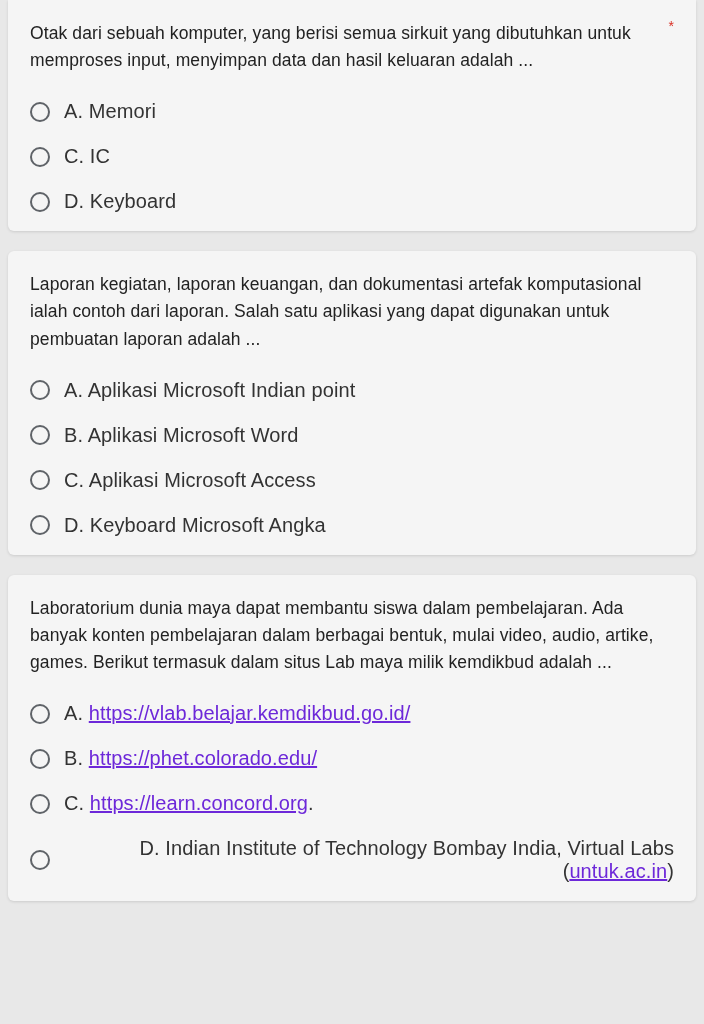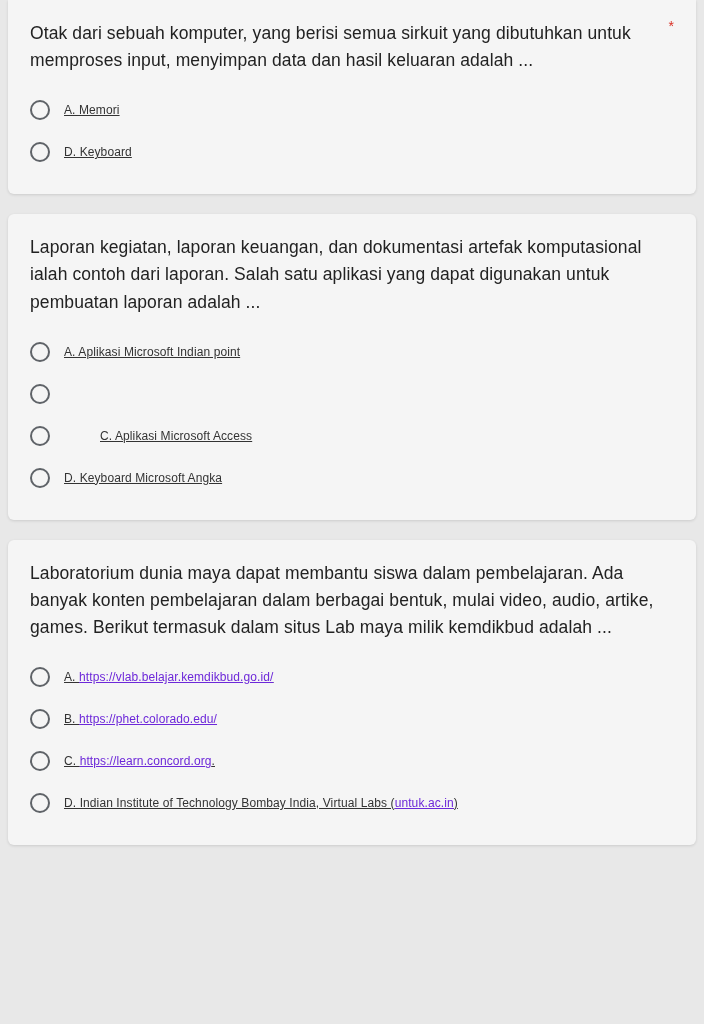--- a/index.html
+++ b/index.html
@@ -7,21 +7,21 @@
     width: 704px;
     height: 1024px;
     background: #e8e8e8;
     font-family: Arial, sans-serif;
     color: #2a2a2a;
     overflow: hidden;
   }
   .card {
     background: #f5f5f5;
     margin: 0 8px 20px 8px;
-    padding: 20px 22px 32px 22px;
+    padding: 20px 22px 18px 22px;
     border-radius: 6px;
     box-shadow: 0 1px 3px rgba(0,0,0,0.12);
   }
   .card.first { margin-top: 0; border-top-left-radius: 0; border-top-right-radius: 0; }
   .question-row { display: flex; align-items: flex-start; }
   .question-text {
     font-size: 17.5px;
     line-height: 1.55;
     color: #222;
     flex: 1;
@@ -33,40 +33,39 @@
     margin-left: 10px;
     margin-top: -2px;
   }
   .options { margin-top: 26px; }
   .option {
     display: flex;
     align-items: center;
     margin-bottom: 22px;
     cursor: pointer;
   }
-  .option:last-child { margin-bottom: 0; }
+  .option:last-child { margin-bottom: 0; text-align: right; }
   .radio {
     width: 20px;
     height: 20px;
     border: 2px solid #5f6368;
     border-radius: 50%;
     flex-shrink: 0;
     margin-right: 14px;
   }
   .option-label {
-    font-size: 12px;
+    font-size: 20px;
     color: #333;
     letter-spacing: 0.1px;
-    text-decoration: underline;
   }
   .option-label a {
     color: #6d28d9;
     text-decoration: underline;
   }
-  .with-cursor { position: relative; gap: 36px; }
+  .with-cursor { position: relative; }
   .cursor-pos {
     position: absolute;
     left: 238px;
     top: 22px;
     pointer-events: none;
   }
 </style>
 </head>
 <body>
 
@@ -75,36 +74,41 @@
     <div class="question-text">Otak dari sebuah komputer, yang berisi semua sirkuit yang dibutuhkan untuk memproses input, menyimpan data dan hasil keluaran adalah ...</div>
     <div class="required">*</div>
   </div>
   <div class="options">
     <div class="option">
       <span class="radio"></span>
       <span class="option-label">A. Memori</span>
     </div>
     <div class="option">
       <span class="radio"></span>
+      <span class="option-label">C. IC</span>
+    </div>
+    <div class="option">
+      <span class="radio"></span>
       <span class="option-label">D. Keyboard</span>
     </div>
   </div>
 </div>
 
 <div class="card">
   <div class="question-row">
     <div class="question-text">Laporan kegiatan, laporan keuangan, dan dokumentasi artefak komputasional ialah contoh dari laporan. Salah satu aplikasi yang dapat digunakan untuk pembuatan laporan adalah ...</div>
   </div>
   <div class="options">
     <div class="option">
       <span class="radio"></span>
       <span class="option-label">A. Aplikasi Microsoft Indian point</span>
     </div>
     <div class="option">
       <span class="radio"></span>
+      <span class="option-label">B. Aplikasi Microsoft Word</span>
     </div>
     <div class="option with-cursor">
       <span class="radio"></span>
       <span class="option-label">C. Aplikasi Microsoft Access</span>
       <span class="cursor-pos">
         <svg viewBox="0 0 14 18">
             <path d="M1 1 L1 14 L4.5 11 L7 17 L9 16 L6.5 10 L11 10 Z" fill="none" stroke="#333" stroke-width="1.2"></path>
           </svg>
       </span>
     </div>

